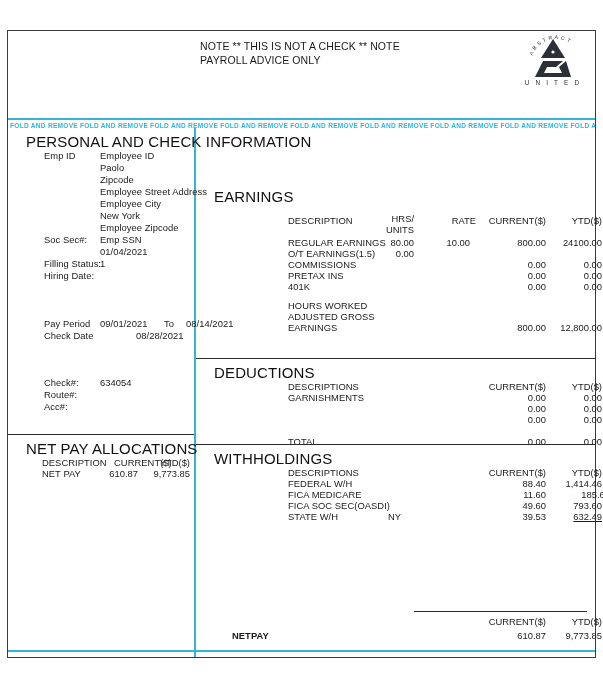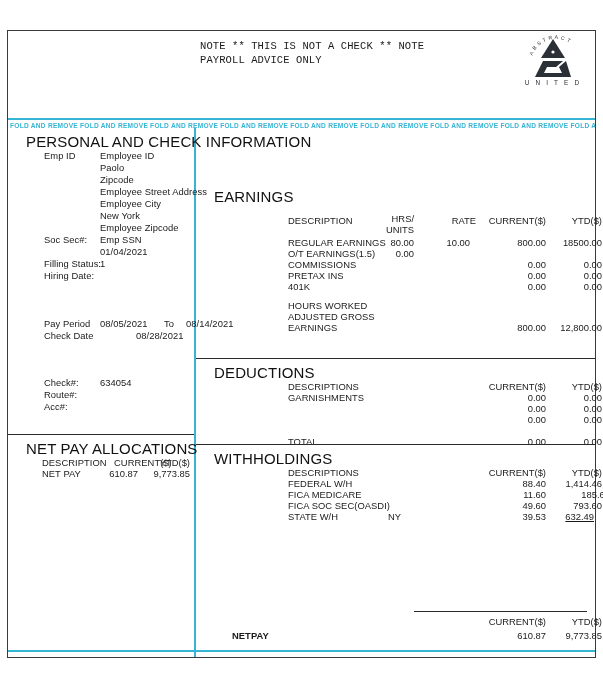--- a/index.html
+++ b/index.html
@@ -25,21 +25,20 @@
     left: 0; top: 0; right: 0; height: 83px;
   }
   .hdr-note {
     position: absolute;
     left: 192px; top: 8px;
     font-size: 10.5px;
     color: #1a1a1a;
     line-height: 14px;
     letter-spacing: .1px;
     white-space: pre-line;
-    font-family: Liberation Mono, monospace;
   }
   .logo-wrap {
     position: absolute;
     right: 6px; top: 2px;
     width: 66px; height: 56px;
   }
 
   
   .foldline {
     position: absolute;
@@ -151,21 +150,21 @@
       <div class="txt" style="left:4px; top:106px;">Soc Sec#:</div>
       <div class="txt" style="left:60px; top:106px;">Emp SSN</div>
 
       <div class="txt" style="left:4px; top:118px;margin-top:24px;">Hiring Date:</div>
       <div class="txt" style="left:60px; top:118px;">01/04/2021</div>
 
       <div class="txt" style="left:4px; top:130px;">Filling Status:</div>
       <div class="txt" style="left:60px; top:130px;">1</div>
 
       <div class="txt" style="left:4px; top:190px;">Pay Period</div>
-      <div class="txt" style="left:60px; top:190px;">08/05/2021</div>
+      <div class="txt" style="left:60px; top:190px;">09/01/2021</div>
       <div class="txt" style="left:124px; top:190px;">To</div>
       <div class="txt" style="left:146px; top:190px;">08/14/2021</div>
 
       <div class="txt" style="left:4px; top:202px;">Check Date</div>
       <div class="txt" style="left:60px; top:202px;margin-left:36px;">08/28/2021</div>
 
       <div class="txt" style="left:4px; top:249px;">Check#:</div>
       <div class="txt" style="left:60px; top:249px;">634054</div>
 
       <div class="txt" style="left:4px; top:261px;">Route#:</div>
@@ -198,21 +197,21 @@
       <div class="num" style="left:160px; top:85px; width:58px;">HRS/</div>
       <div class="num" style="left:160px; top:96px; width:58px;">UNITS</div>
       <div class="num" style="left:228px; top:87px; width:52px;">RATE</div>
       <div class="num" style="left:278px; top:87px; width:72px;">CURRENT($)</div>
       <div class="num" style="left:348px; top:87px; width:58px;">YTD($)</div>
 
       <div class="txt" style="left:60px; top:109px;text-align:center;">REGULAR EARNINGS</div>
       <div class="num" style="left:160px; top:109px; width:58px;">80.00</div>
       <div class="num" style="left:222px; top:109px; width:52px;">10.00</div>
       <div class="num" style="left:278px; top:109px; width:72px;">800.00</div>
-      <div class="num" style="left:348px; top:109px; width:58px;">18500.00</div>
+      <div class="num" style="left:348px; top:109px; width:58px;">24100.00</div>
 
       <div class="txt" style="left:60px; top:120px;">O/T EARNINGS(1.5)</div>
       <div class="num" style="left:160px; top:120px; width:58px;">0.00</div>
       <div class="num" style="left:222px; top:120px; width:52px;"></div>
       <div class="num" style="left:278px; top:120px; width:72px;"></div>
       <div class="num" style="left:348px; top:120px; width:58px;"></div>
 
       <div class="txt" style="left:60px; top:131px;">COMMISSIONS</div>
       <div class="num" style="left:160px; top:131px; width:58px;"></div>
       <div class="num" style="left:222px; top:131px; width:52px;"></div>
@@ -278,21 +277,21 @@
       <div class="num" style="left:356px; top:361px; width:58px;">185.60</div>
 
       <div class="txt" style="left:60px; top:372px;">FICA SOC SEC(OASDI)</div>
       <div class="txt" style="left:160px; top:372px;"></div>
       <div class="num" style="left:278px; top:372px; width:72px;">49.60</div>
       <div class="num" style="left:348px; top:372px; width:58px;">793.60</div>
 
       <div class="txt" style="left:60px; top:383px;">STATE W/H</div>
       <div class="txt" style="left:160px; top:383px;">NY</div>
       <div class="num" style="left:278px; top:383px; width:72px;">39.53</div>
-      <div class="num" style="left:340px; top:383px; width:58px;text-decoration:underline;">632.49</div>
+      <div class="num" style="left:348px; top:383px; width:58px;text-decoration:underline;">632.49</div>
 
       <div class="hrule" style="left:218px; right:8px; top:483px;"></div>
       <div class="num" style="left:278px; top:488px; width:72px;">CURRENT($)</div>
       <div class="num" style="left:348px; top:488px; width:58px;">YTD($)</div>
 
       <div class="txt b" style="left:4px; top:502px;">NETPAY</div>
       <div class="num" style="left:278px; top:502px; width:72px;">610.87</div>
       <div class="num" style="left:348px; top:502px; width:58px;">9,773.85</div>
 
       <div class="hrule-cy" style="top:522px;"></div>

